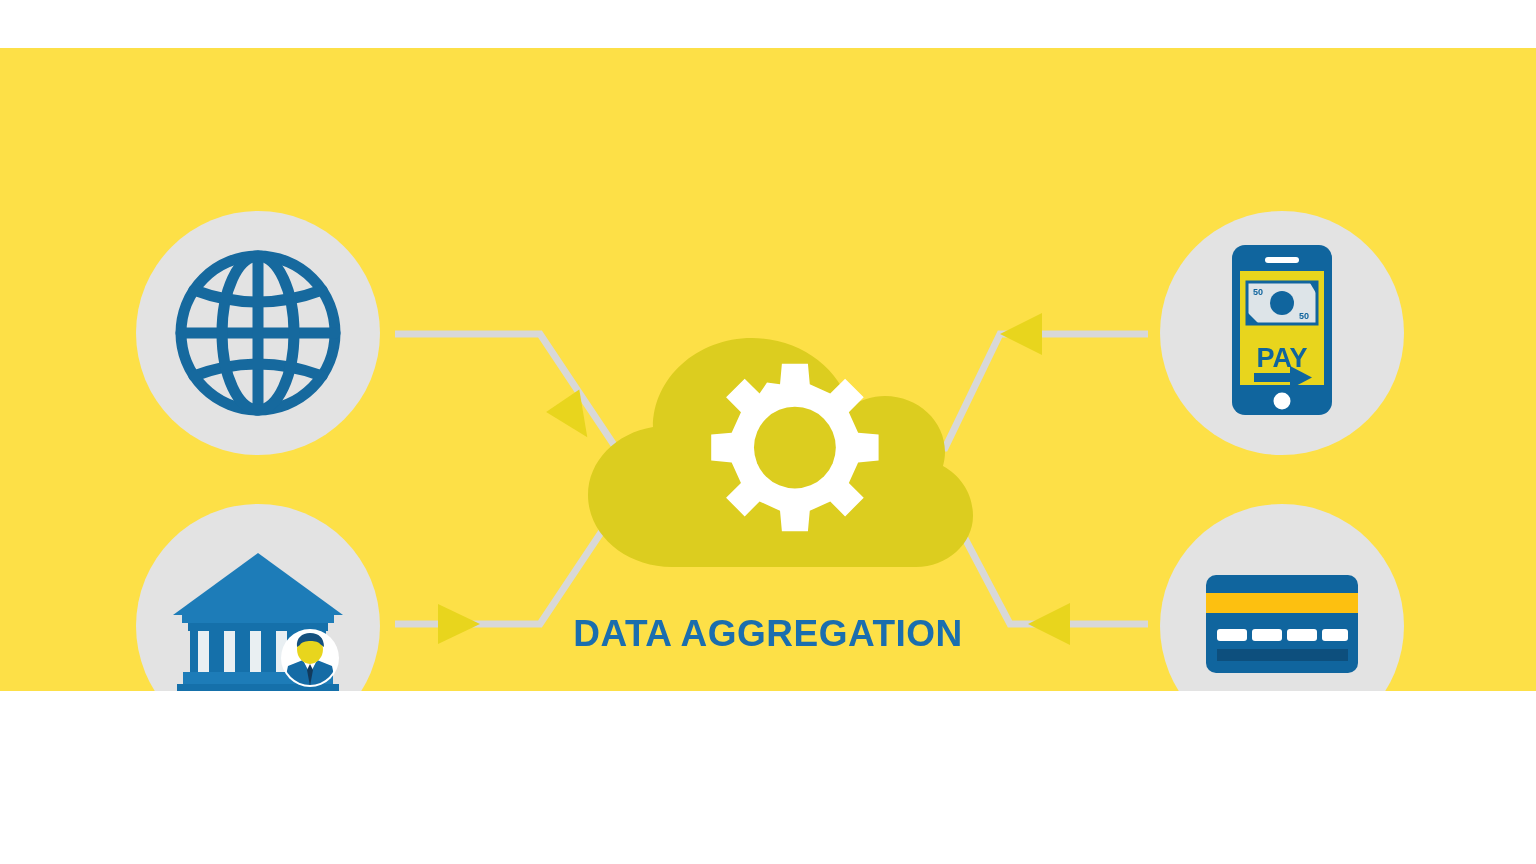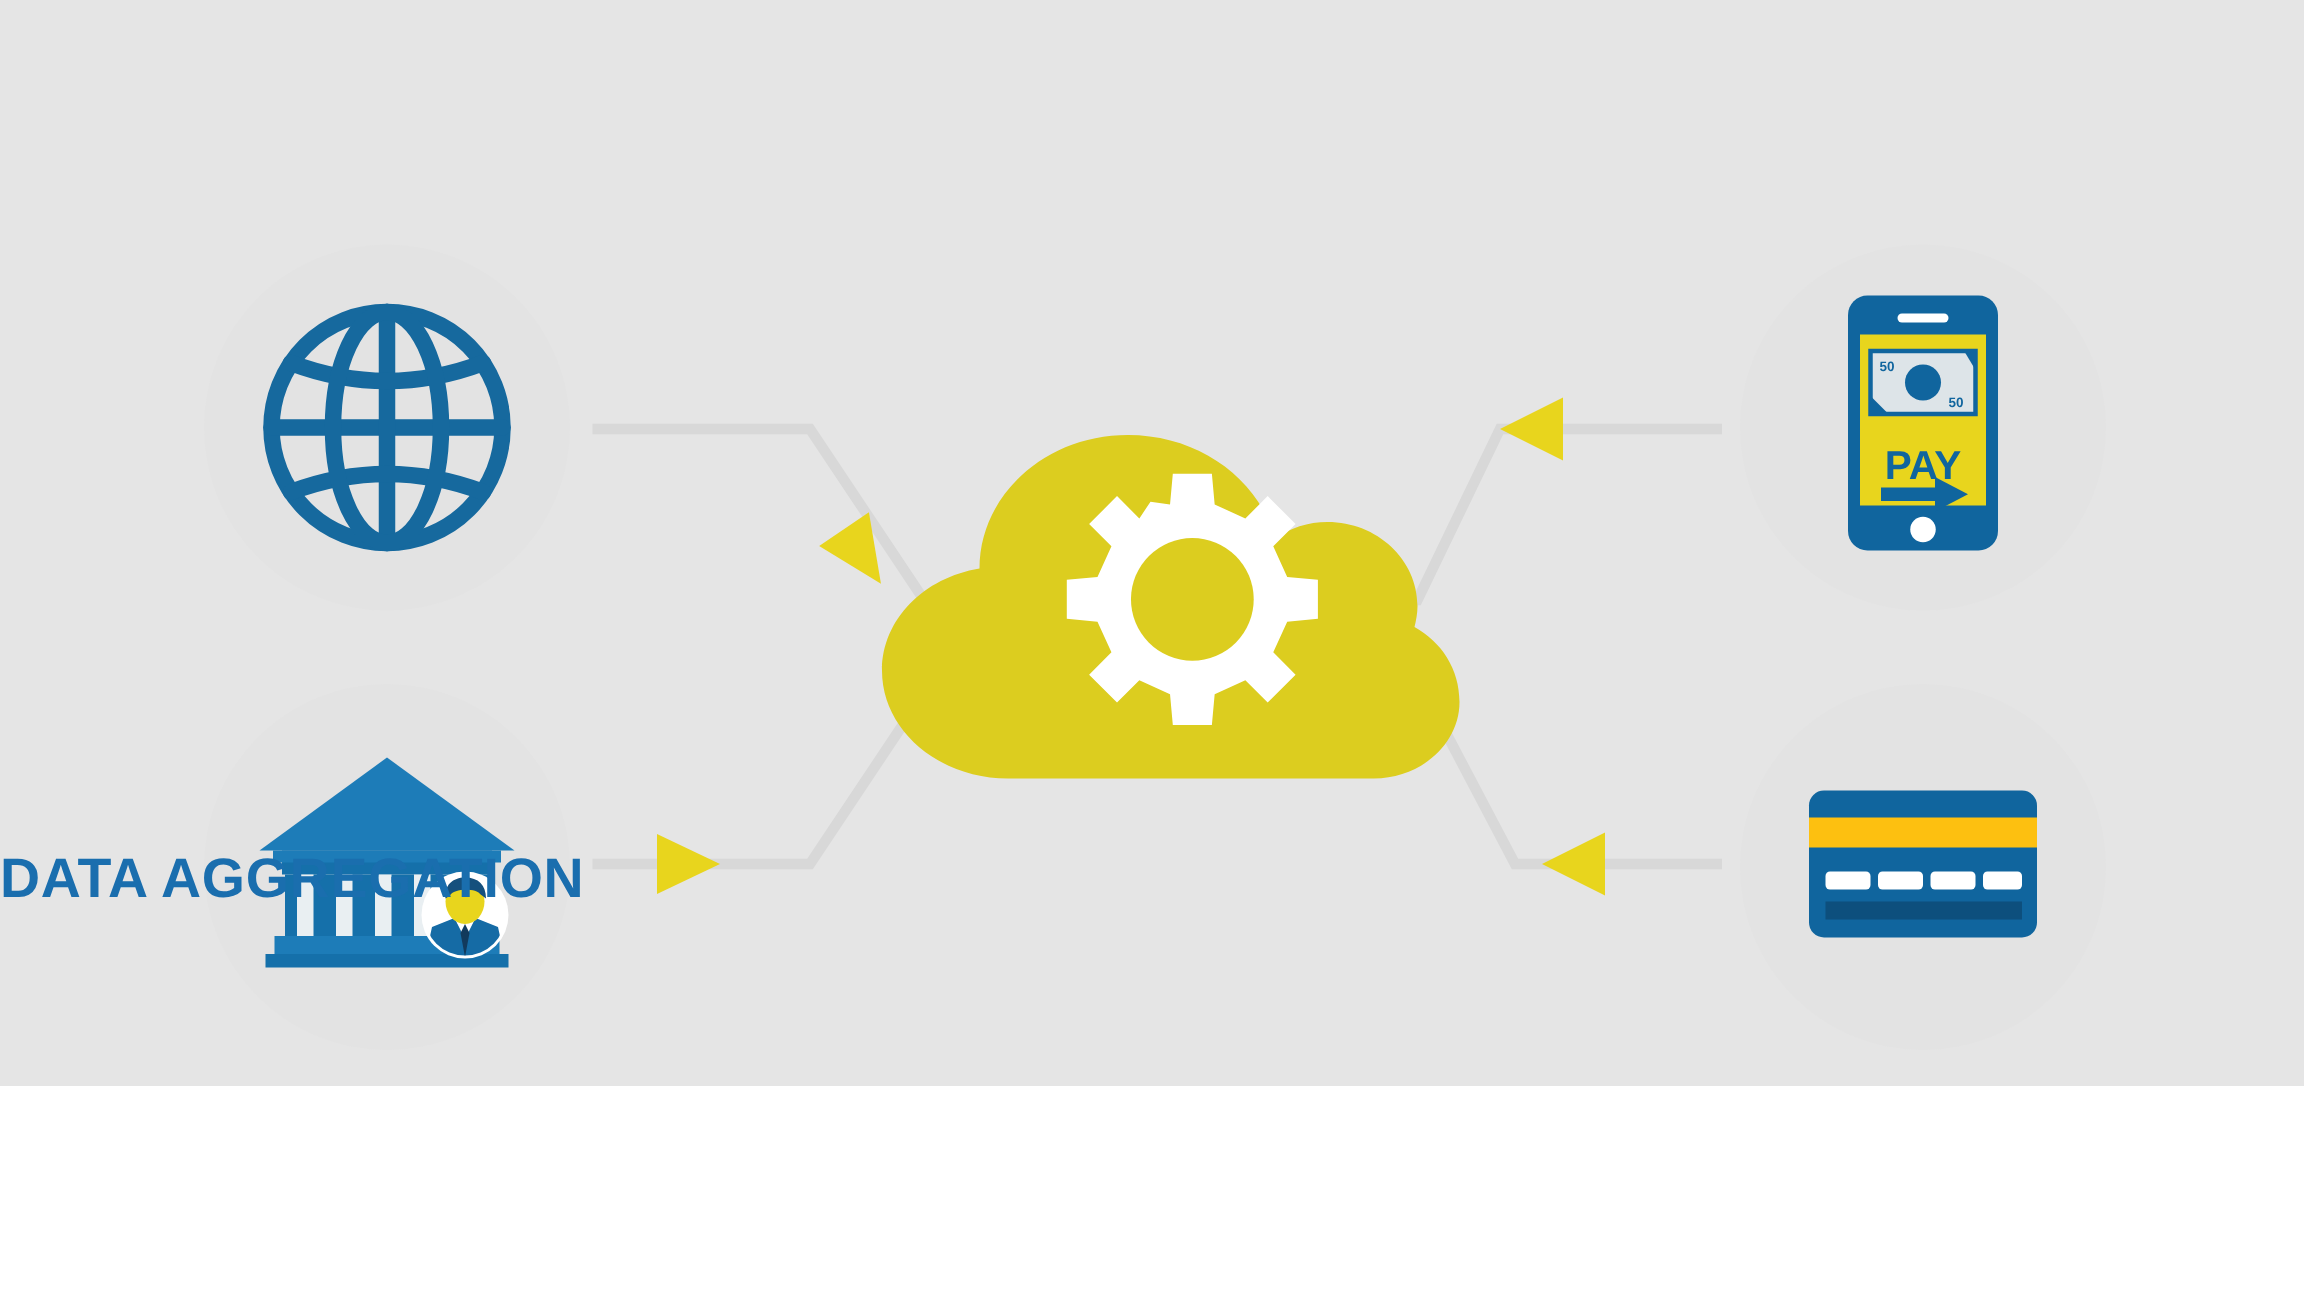--- a/index.html
+++ b/index.html
@@ -7,37 +7,39 @@
     margin: 0;
     padding: 0;
     background: #ffffff;
   }
   body {
     font-family: "Liberation Sans", sans-serif;
   }
   #stage {
     position: relative;
     width: 1536px;
-    height: 724px;
-    background: #e5e5e5;
+    height: 643px;
+    background: #fde047;
     overflow: hidden;
+    margin-top: 48px;
   }
   #diagram-svg {
     position: absolute;
     left: 0;
     top: 0;
     width: 1536px;
     height: 864px;
     display: block;
   }
   .center-label {
     position: absolute;
     left: 0;
     top: 565px;
     width: 1536px;
+    text-align: center;
     font-family: "Liberation Sans", sans-serif;
     font-size: 37px;
     font-weight: bold;
     letter-spacing: 0.5px;
     color: #1a6eae;
     white-space: nowrap;
     user-select: none;
   }
 </style>
 </head>

